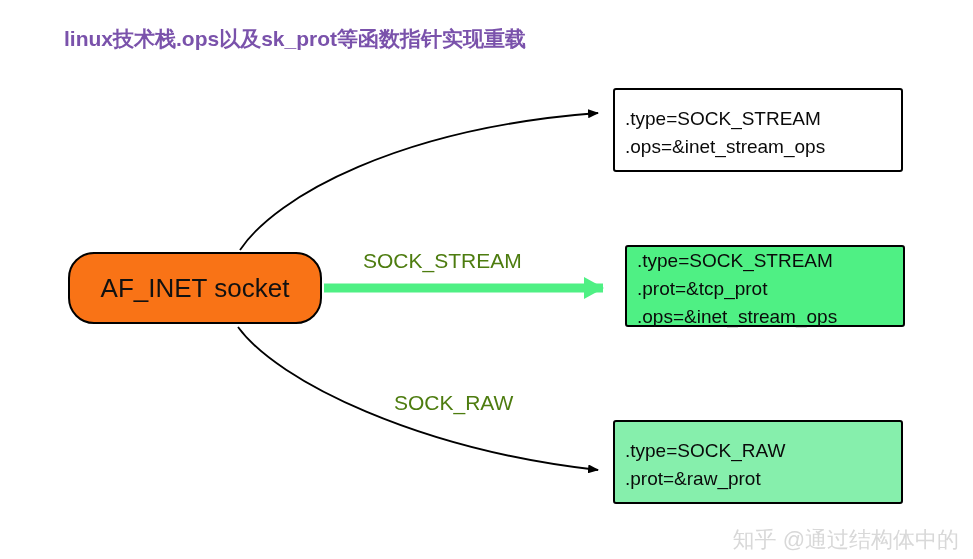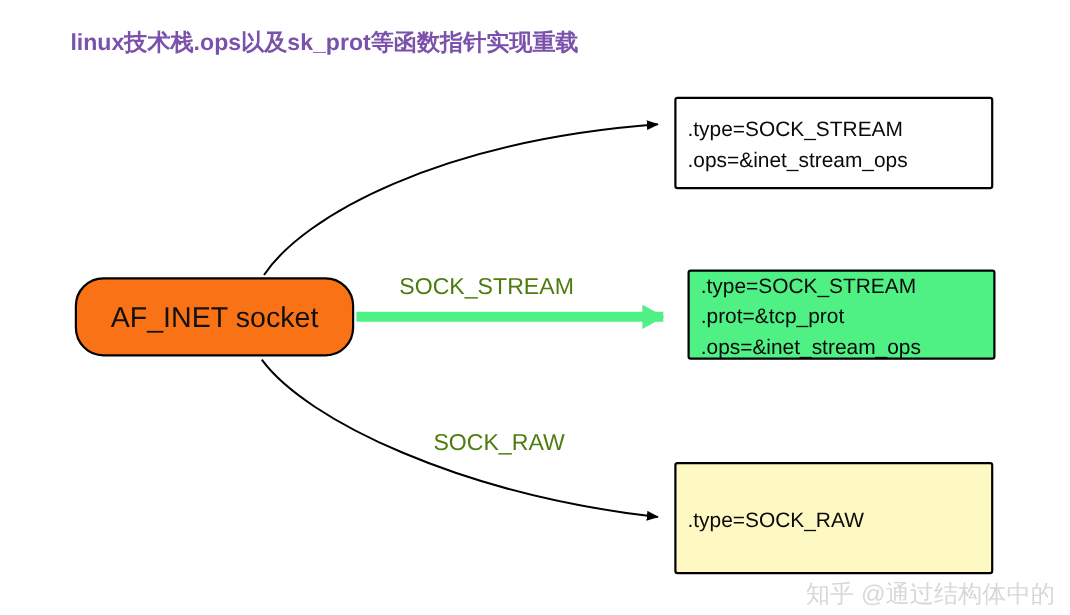--- a/index.html
+++ b/index.html
@@ -77,21 +77,21 @@
   }
 
   .struct-box {
     width: 290px;
     height: 84px;
     padding: 6px 0 0 10px;
     border-radius: 3px;
   }
   .struct-top    { left: 613px; top: 88px;  background: #ffffff; }
   .struct-middle { left: 625px; top: 245px; background: #4ff084; height: 82px; width: 280px; }
-  .struct-bottom { left: 613px; top: 420px; background: #fef9c3; height: 102px; }
+  .struct-bottom { left: 613px; top: 420px; background: #86efac; height: 84px; }
 
   .struct-line {
     font-size: 19px;
     color: #0a0a0a;
     line-height: 1.48;
     white-space: nowrap;
   }
 
   
   .edge-label {
@@ -154,17 +154,18 @@
   </div>
 
   <div class="node struct-box struct-middle">
     <div class="struct-line">.type=SOCK_STREAM</div>
     <div class="struct-line">.prot=&amp;tcp_prot</div>
     <div class="struct-line">.ops=&amp;inet_stream_ops</div>
   </div>
 
   <div class="node struct-box struct-bottom">
     <div class="struct-line">.type=SOCK_RAW</div>
+    <div class="struct-line">.prot=&amp;raw_prot</div>
   </div>
 
   <div class="watermark">知乎 @通过结构体中的</div>
 
 </div>
 
 </body></html>

